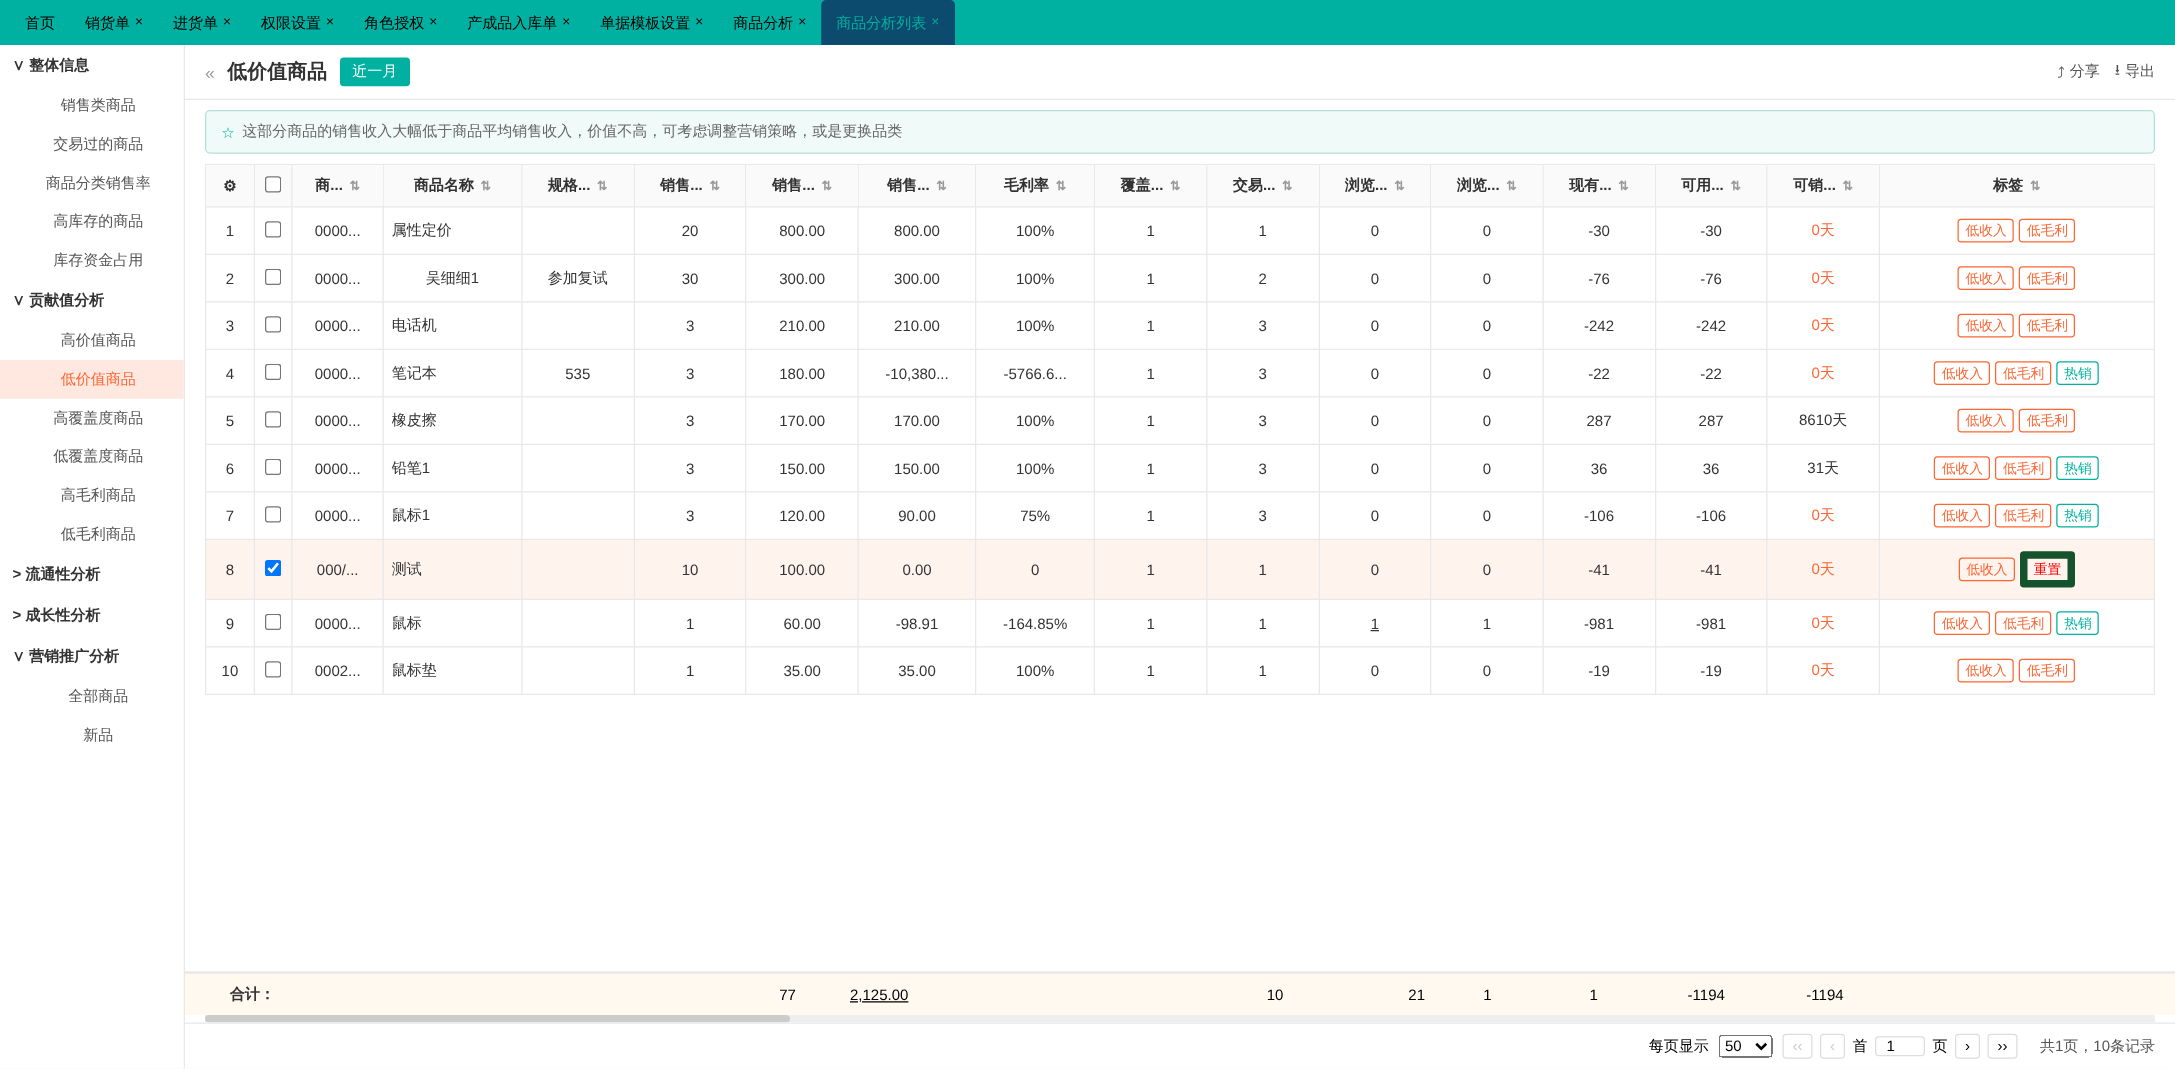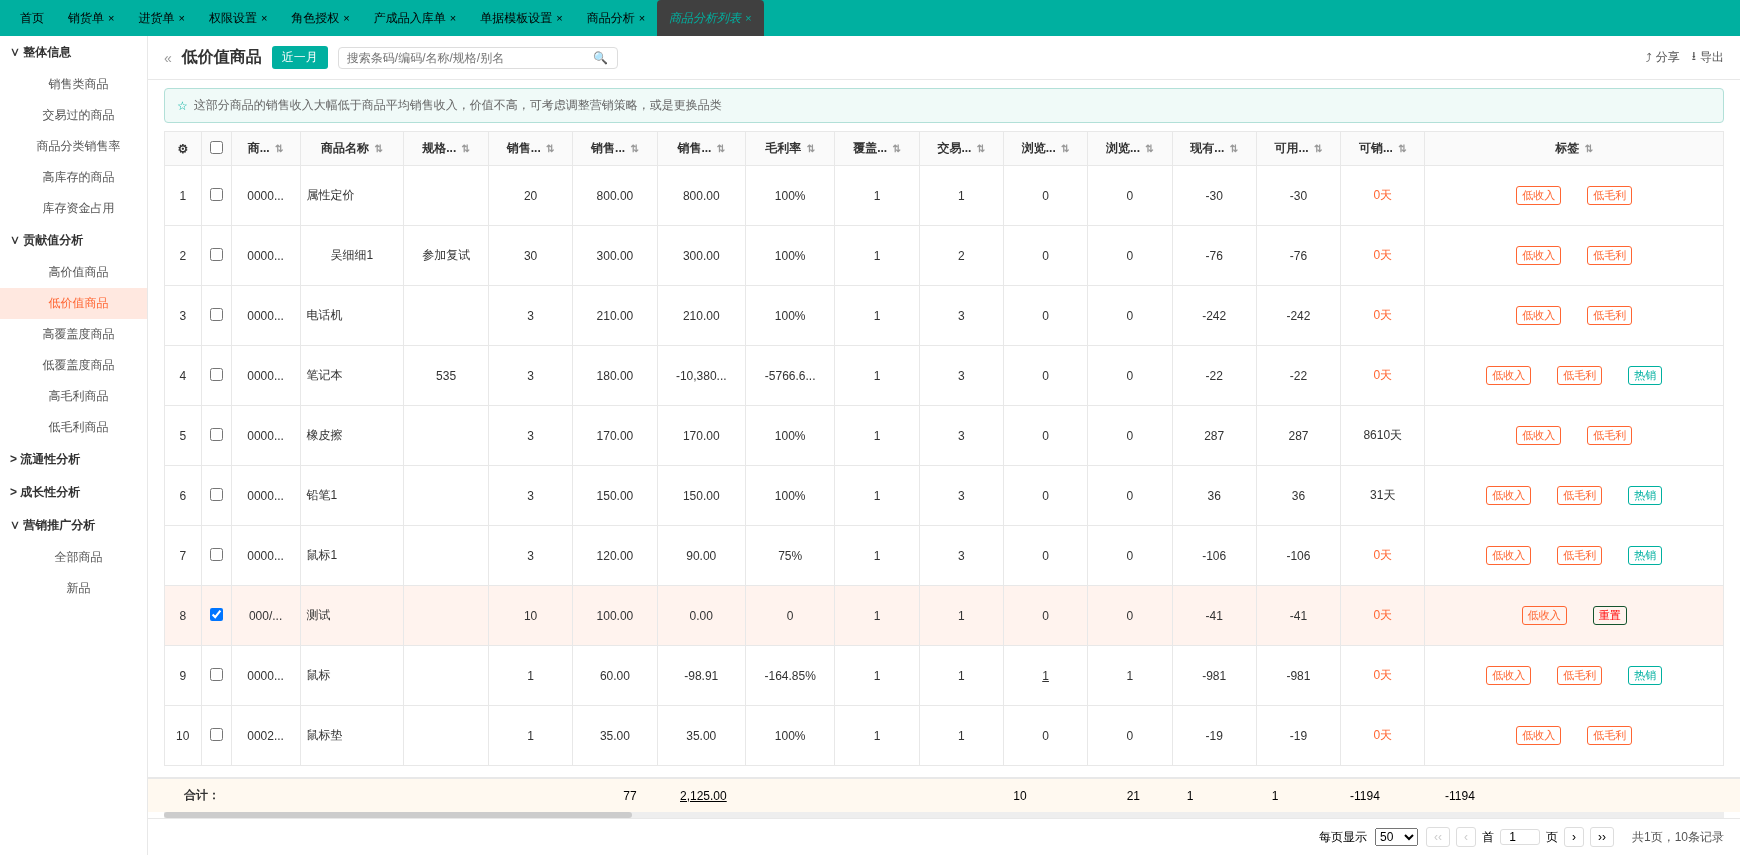--- a/index.html
+++ b/index.html
@@ -17,21 +17,21 @@
     .nav-item {
       color: #000000;
       padding: 0 12px;
       height: 36px;
       display: flex;
       align-items: center;
       cursor: pointer;
       white-space: nowrap;
       font-size: 13px;
     }
-    .nav-item.active { background: #404040; color: #00b0a0; border-radius: 4px 4px 0 0; font-style: italic; }
+    .nav-item.active { background: #0c4a6e; color: #00b0a0; border-radius: 4px 4px 0 0; }
     .nav-close { margin-left: 4px; font-size: 11px; cursor: pointer; }
 
     
     .main-layout {
       display: flex;
       height: calc(100vh - 36px);
     }
 
     
     .sidebar {
@@ -173,25 +173,25 @@
       white-space: nowrap;
     }
     tbody tr.highlighted { background: #fff3ee; }
     .sort-icon { color: #999; font-size: 10px; margin-left: 2px; }
 
     .tag {
       display: inline-block;
       padding: 1px 5px;
       border-radius: 3px;
       font-size: 11px;
-      margin: 13px;
+      margin: 2px;
     }
     .tag-orange { color: #ff6633; border: 1px solid #ff6633; }
     .tag-green { color: #00b0a0; border: 1px solid #00b0a0; }
-    .tag-red { color: #f00; border: 1px solid #14532d; }
+    .tag-red { color: #f00; border: 6px solid #14532d; }
 
     .days-0 { color: #ff6633; }
     .days-normal { color: #333; }
 
     .underline { text-decoration: underline; cursor: pointer; }
 
     
     .table-footer {
       border-top: 2px solid #e8e8e8;
       padding: 8px 16px;
@@ -306,24 +306,20 @@
     <div class="sidebar-item">全部商品</div>
     <div class="sidebar-item">新品</div>
   </div>
 
   <div class="content">
 
     <div class="content-header">
       <span class="collapse-btn">«</span>
       <span class="page-title">低价值商品</span>
       <button class="date-filter-btn">近一月</button>
-      <div class="search-box">
-        <input type="text" placeholder="搜索条码/编码/名称/规格/别名" style="">
-        <span class="search-icon">🔍</span>
-      </div>
       <div class="header-right">
         <div class="header-btn">
           <span>⤴</span>
           <span>分享</span>
         </div>
         <div class="header-btn">
           <span>⭳</span>
           <span>导出</span>
         </div>
       </div>

